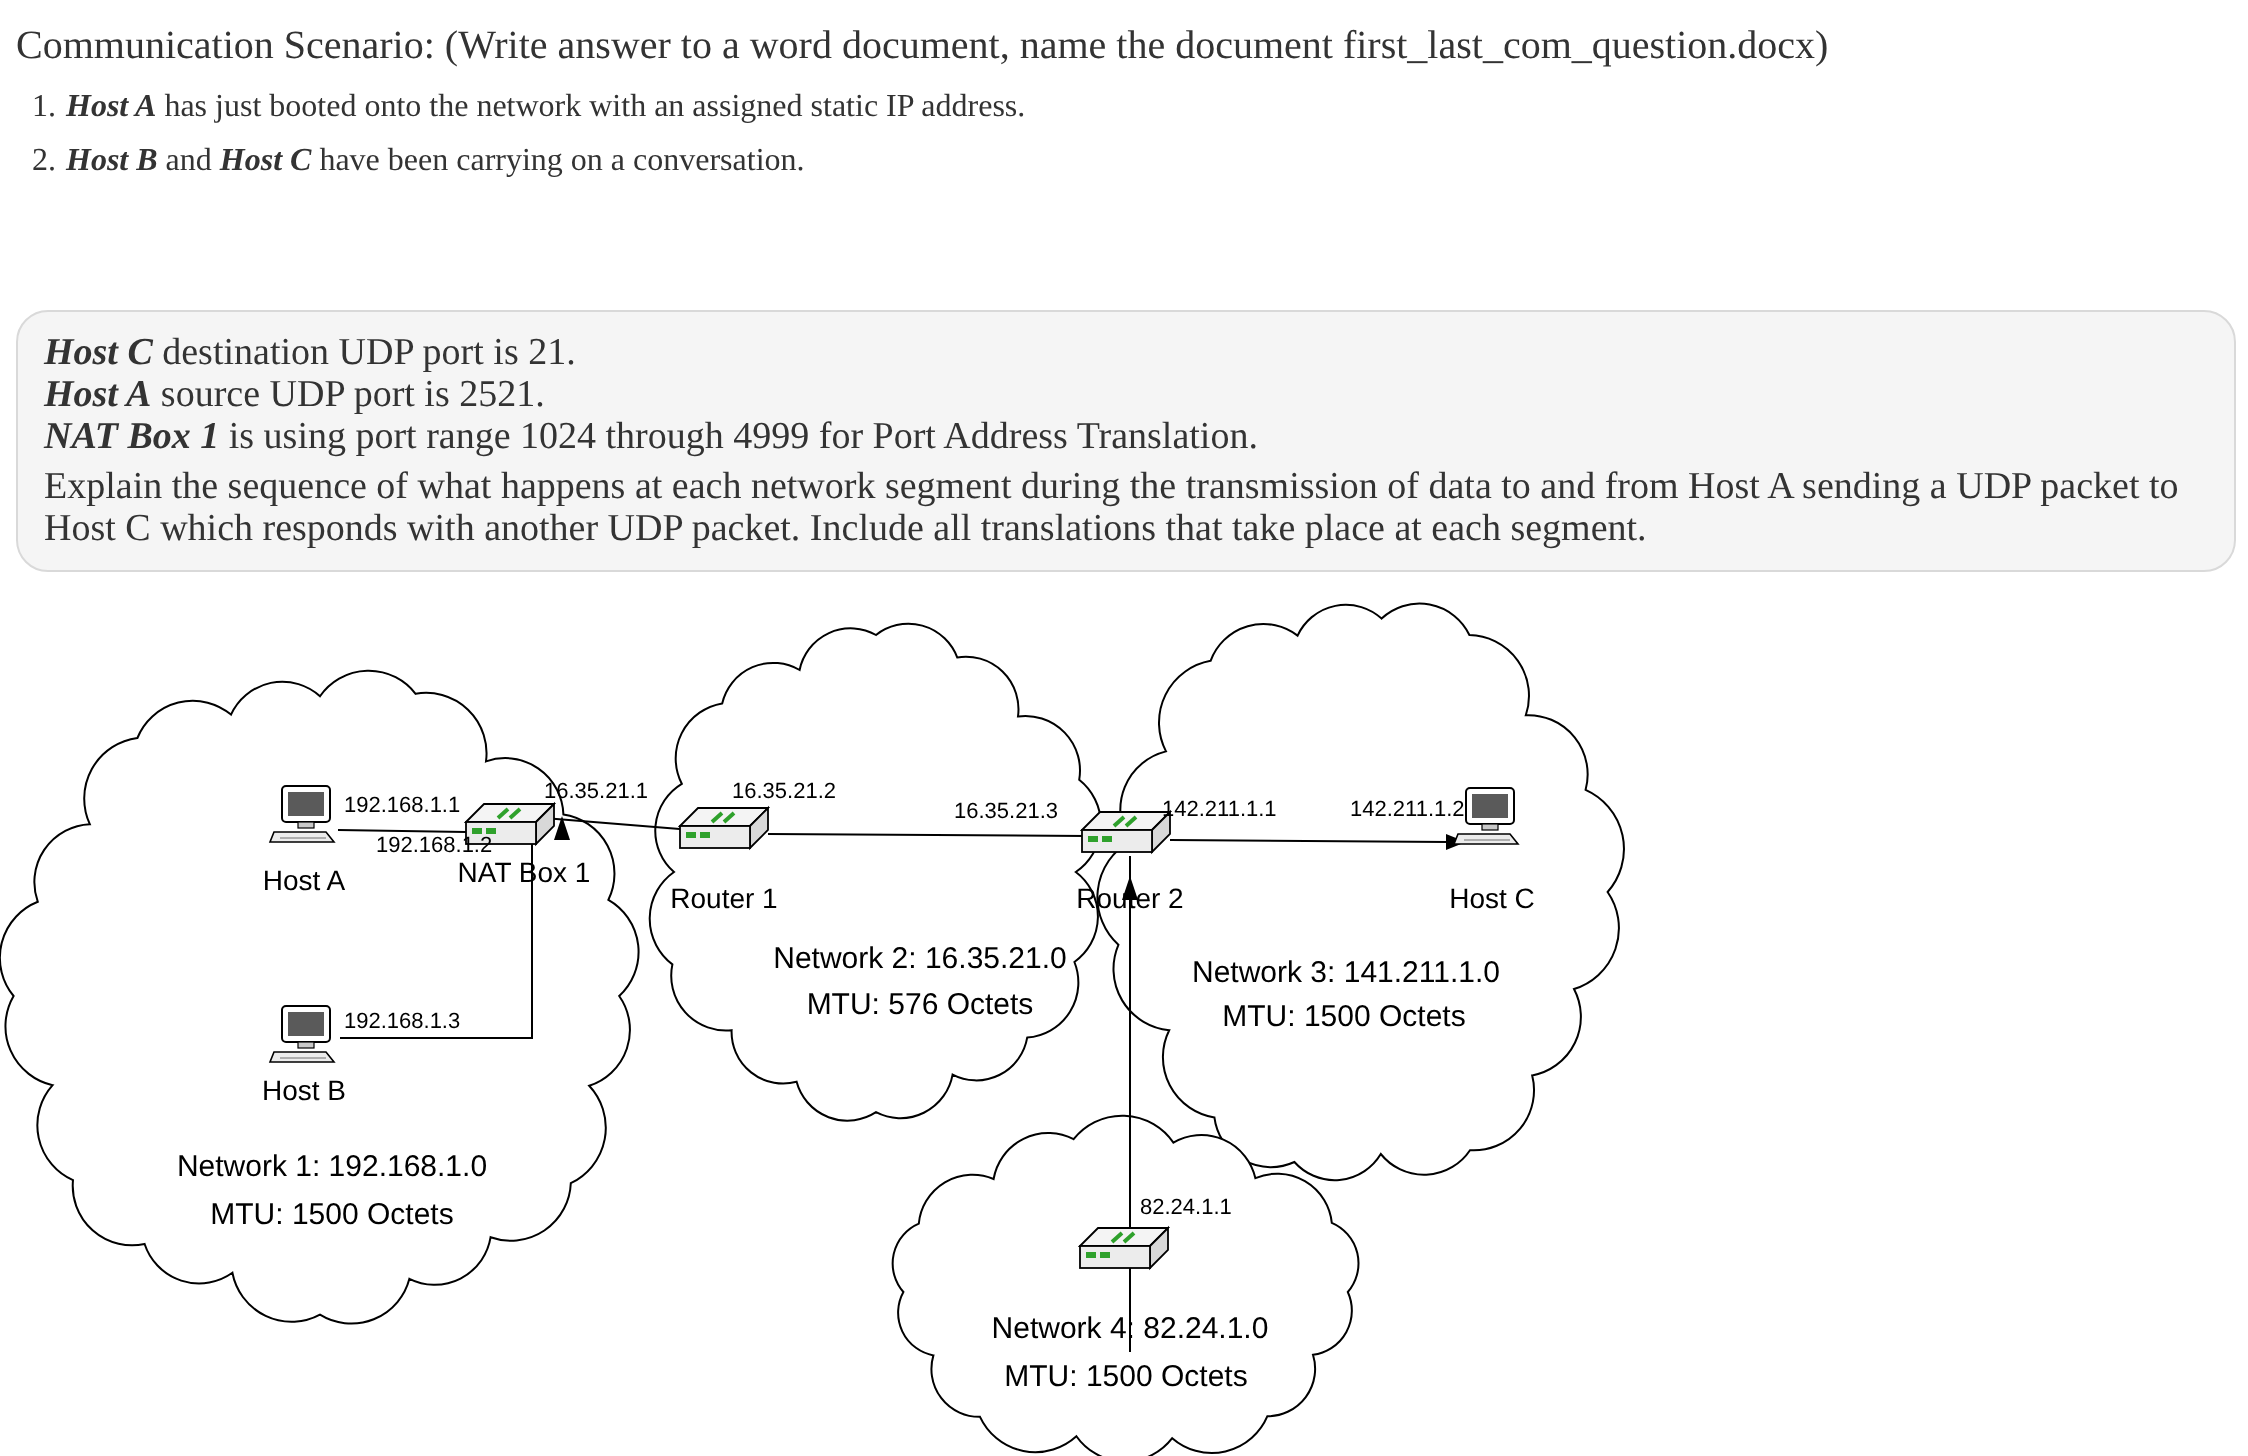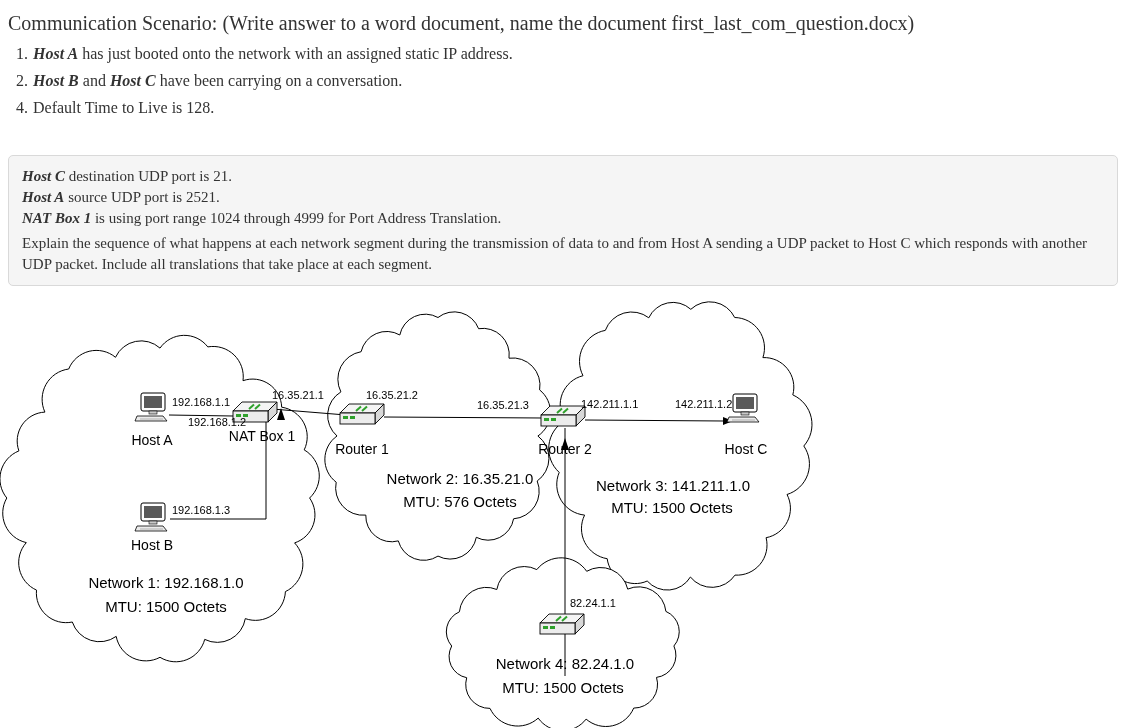--- a/index.html
+++ b/index.html
@@ -6,38 +6,37 @@
   html,body{margin:0;padding:0}
   body{width:1124px;height:728px;background:#fff;position:relative;overflow:hidden;
        font-family:"Liberation Serif",serif;color:#333}
   .title{position:absolute;top:12px;left:8px;font-size:20px;white-space:nowrap}
   .list{position:absolute;top:40px;left:8px;right:8px}
   .item{padding-left:8px;line-height:27px;font-size:16px}
   .num{margin-right:5px}
   .bi{font-weight:bold;font-style:italic}
   .ul{}
   .infobox{position:absolute;top:155px;left:8px;right:6px;background:#f5f5f5;
-           border:1px solid #d9d9d9;border-radius:5px;padding:10px 13px;
-           font-size:15px;line-height:21px}
+           border:1px solid #d9d9d9;border-radius:16px;padding:10px 13px;
+           font-size:19px;line-height:21px}
   .question{margin-top:4px}
   .diagram{position:absolute;top:298px;left:0}
   svg text{fill:#000}
   .ip{font-size:11px}
   .devname{font-size:14px}
   .netlabel{font-size:15px}
 </style>
 </head>
 <body>
 
 <div class="title">Communication Scenario: (Write answer to a word document, name the document first_last_com_question.docx)</div>
 
 <div class="list">
   <div class="item"><span class="num">1.</span><span class="bi">Host A</span><span> has </span><span class="ul">just booted</span><span> onto the network with an assigned static IP address.</span></div>
   <div class="item"><span class="num">2.</span><span class="bi">Host B</span><span> and </span><span class="bi">Host C</span><span> have been carrying on a conversation.</span></div>
-  <div class="item"><span class="num">4.</span><span>Default Time to Live is 128.</span></div>
 </div>
 
 <div class="infobox">
   <div><span class="bi">Host C</span><span> destination UDP port is 21.</span></div>
   <div><span class="bi">Host A</span><span> source UDP port is 2521.</span></div>
   <div><span class="bi">NAT Box 1</span><span> is using port range 1024 through 4999 for Port Address Translation.</span></div>
   <div class="question">Explain the sequence of what happens at each network segment during the transmission of data to and from Host A sending a UDP packet to Host C which responds with another UDP packet. Include all translations that take place at each segment.</div>
 </div>
 
 <svg class="diagram" width="1124" height="430" viewBox="0 0 1124 430" font-family="Liberation Sans, sans-serif">

